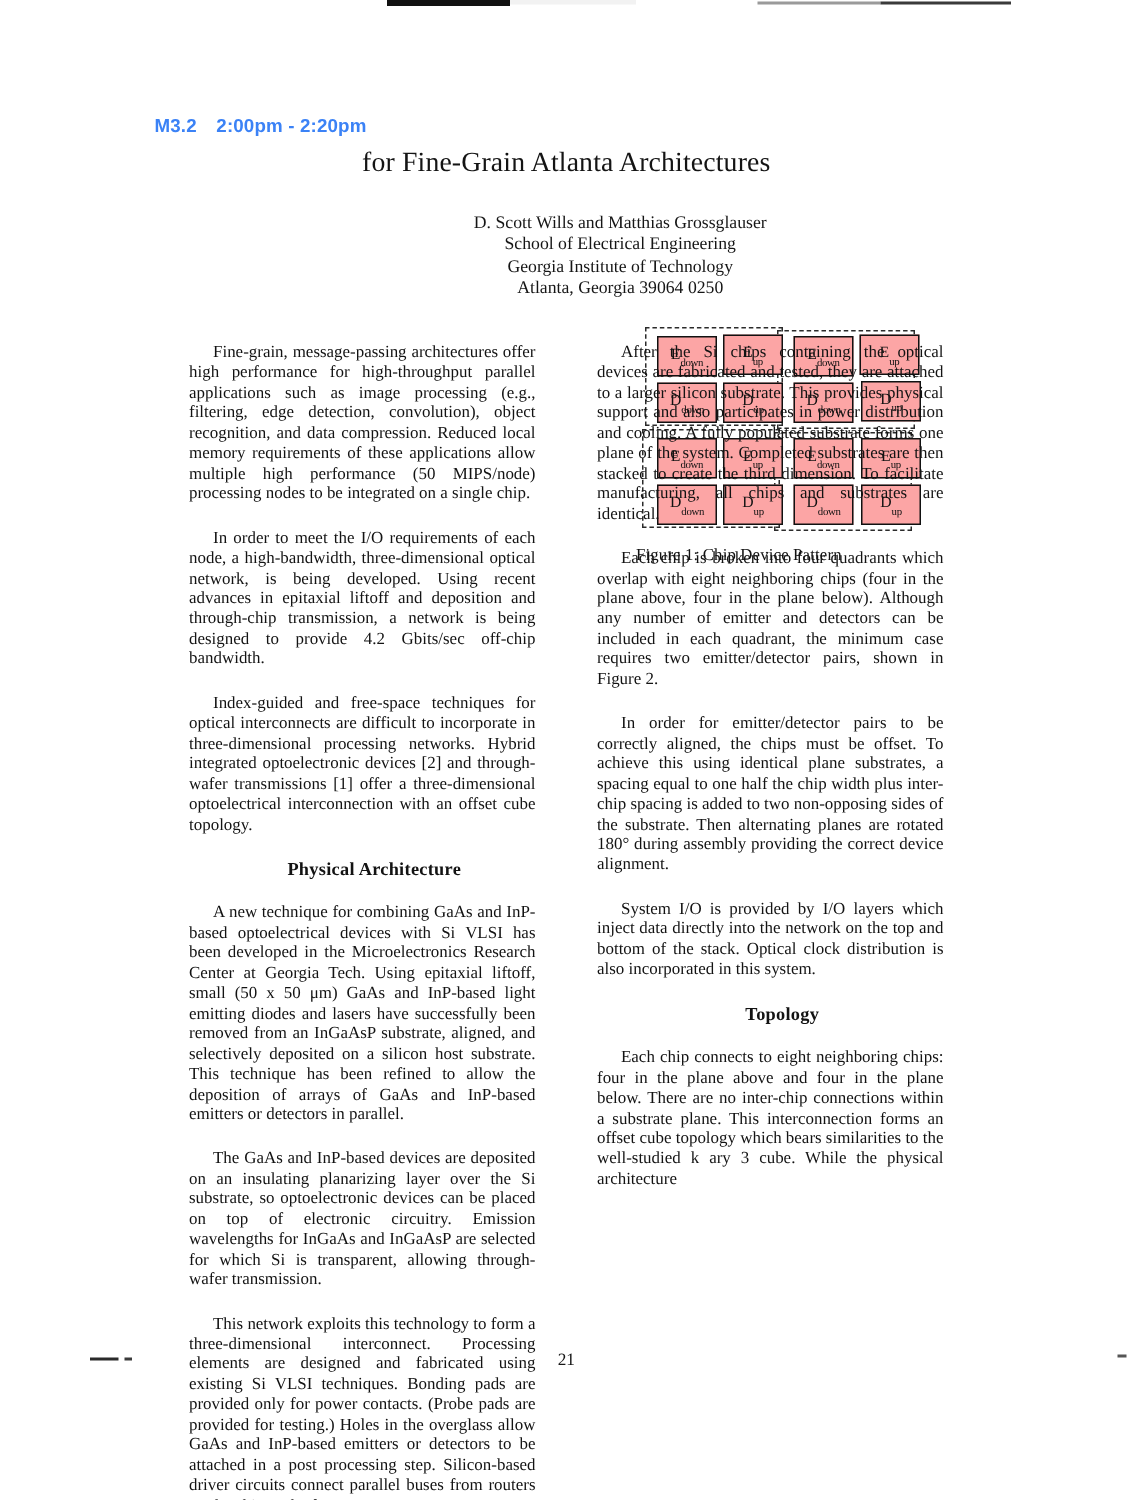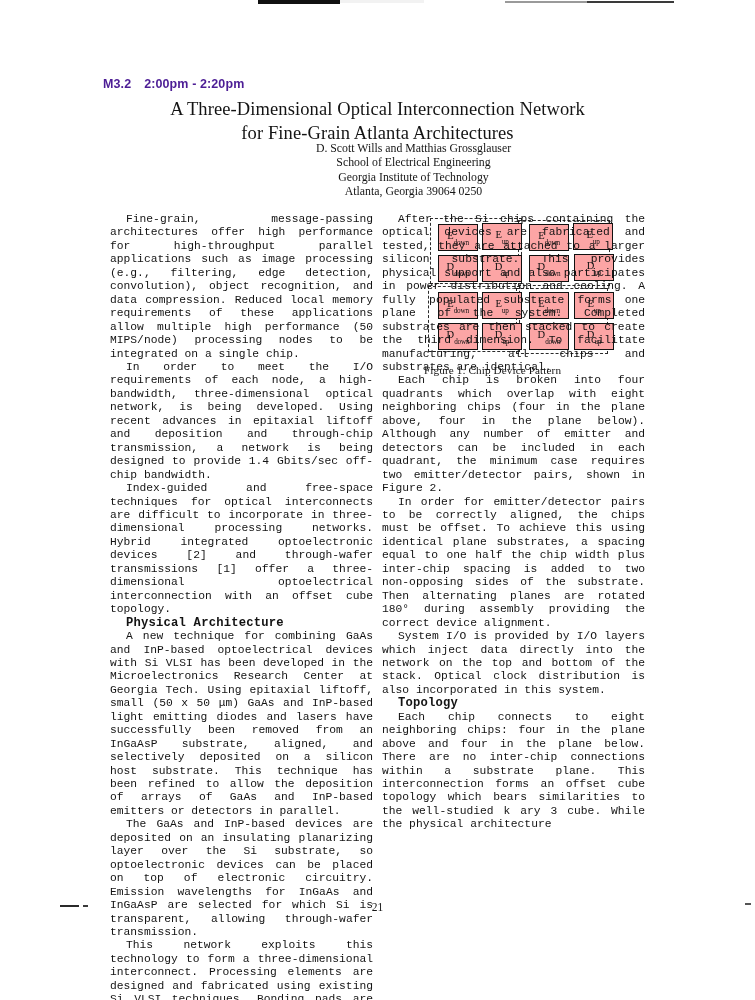--- a/index.html
+++ b/index.html
@@ -31,21 +31,21 @@
   #page { position:absolute; top:0; left:0; width:755px; height:1000px; }
 
   
   .session-line {
     position:absolute;
     top:77px; left:103px;
     font-family:"Liberation Sans","DejaVu Sans",sans-serif;
     font-weight:bold;
     font-size:12.5px;
     letter-spacing:0.1px;
-    color:#4c1d95;
+    color:#3b82f6;
   }
   .session-code { margin-right:13px; }
 
   .title-block {
     position:absolute;
     top:97px; left:0; width:755px;
     text-align:center;
   }
   .title-line {
     font-size:18.5px;
@@ -71,25 +71,25 @@
     width:263px;
     font-size:11.3px;
     line-height:13.45px;
     text-align:justify;
     color:#131313;
     hyphens:none;
   }
   #col-left  { left:110px; }
   #col-right { left:382px; }
 
-  .col p { margin:0; text-indent:16px;font-family:Liberation Mono, monospace; }
+  .col p { margin:16px; text-indent:16px; }
   .col p.noindent { text-indent:0; }
 
   .section-head {
-    text-align:left;
+    text-align:center;
     font-weight:bold;
     font-size:12.2px;
     margin:1px 0 0 0;
     text-indent:0;
     letter-spacing:0.2px;
   }
 
   
   .figure-wrap {
     position:absolute;
@@ -154,34 +154,33 @@
   <div class="scan-dot"></div>
 </div>
 
 <div id="page">
 
   <div class="session-line">
     <span class="session-code">M3.2</span><span>2:00pm - 2:20pm</span>
   </div>
 
   <div class="title-block">
-    <div class="title-line">A Three-Dimensional Optical Interconnection Network</div>
     <div class="title-line">for Fine-Grain Atlanta Architectures</div>
   </div>
 
   <div class="author-block">
     <div>D. Scott Wills and Matthias Grossglauser</div>
     <div>School of Electrical Engineering</div>
     <div>Georgia Institute of Technology</div>
     <div>Atlanta, Georgia 39064 0250</div>
   </div>
 
   <div class="col" id="col-left">
     <p>Fine-grain, message-passing architectures offer high performance for high-throughput parallel applications such as image processing (e.g., filtering, edge detection, convolution), object recognition, and data compression. Reduced local memory requirements of these applications allow multiple high performance (50 MIPS/node) processing nodes to be integrated on a single chip.</p>
-    <p>In order to meet the I/O requirements of each node, a high-bandwidth, three-dimensional optical network, is being developed. Using recent advances in epitaxial liftoff and deposition and through-chip transmission, a network is being designed to provide 1.4 Gbits/sec off-chip bandwidth.</p>
+    <p>In order to meet the I/O requirements of each node, a high-bandwidth, three-dimensional optical network, is being developed. Using recent advances in epitaxial liftoff and deposition and through-chip transmission, a network is being designed to provide 4.2 Gbits/sec off-chip bandwidth.</p>
     <p>Index-guided and free-space techniques for optical interconnects are difficult to incorporate in three-dimensional processing networks. Hybrid integrated optoelectronic devices [2] and through-wafer transmissions [1] offer a three-dimensional optoelectrical interconnection with an offset cube topology.</p>
     <p class="section-head">Physical Architecture</p>
     <p>A new technique for combining GaAs and InP-based optoelectrical devices with Si VLSI has been developed in the Microelectronics Research Center at Georgia Tech. Using epitaxial liftoff, small (50 x 50 μm) GaAs and InP-based light emitting diodes and lasers have successfully been removed from an InGaAsP substrate, aligned, and selectively deposited on a silicon host substrate. This technique has been refined to allow the deposition of arrays of GaAs and InP-based emitters or detectors in parallel.</p>
     <p>The GaAs and InP-based devices are deposited on an insulating planarizing layer over the Si substrate, so optoelectronic devices can be placed on top of electronic circuitry. Emission wavelengths for InGaAs and InGaAsP are selected for which Si is transparent, allowing through-wafer transmission.</p>
     <p>This network exploits this technology to form a three-dimensional interconnect. Processing elements are designed and fabricated using existing Si VLSI techniques. Bonding pads are provided only for power contacts. (Probe pads are provided for testing.) Holes in the overglass allow GaAs and InP-based emitters or detectors to be attached in a post processing step. Silicon-based driver circuits connect parallel buses from routers on the chip to the faster</p>
   </div>
 
   <div class="figure-wrap">
     <div class="fig-canvas" id="fig-canvas">
         <div class="quad" style="left: 2px; top: 0px; width: 92px; height: 66px;"></div>

